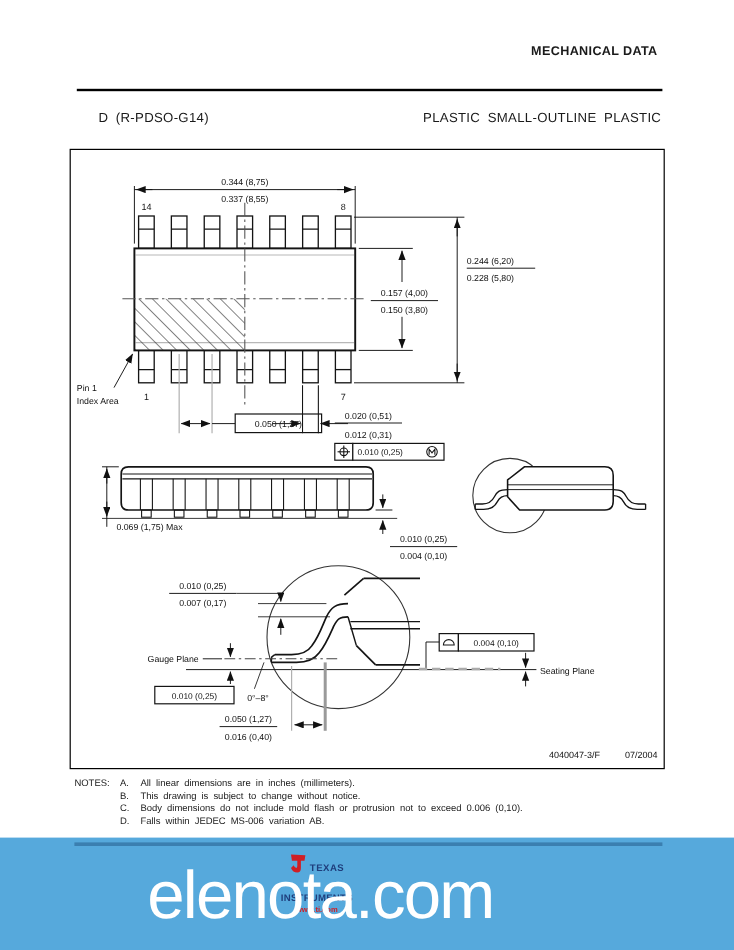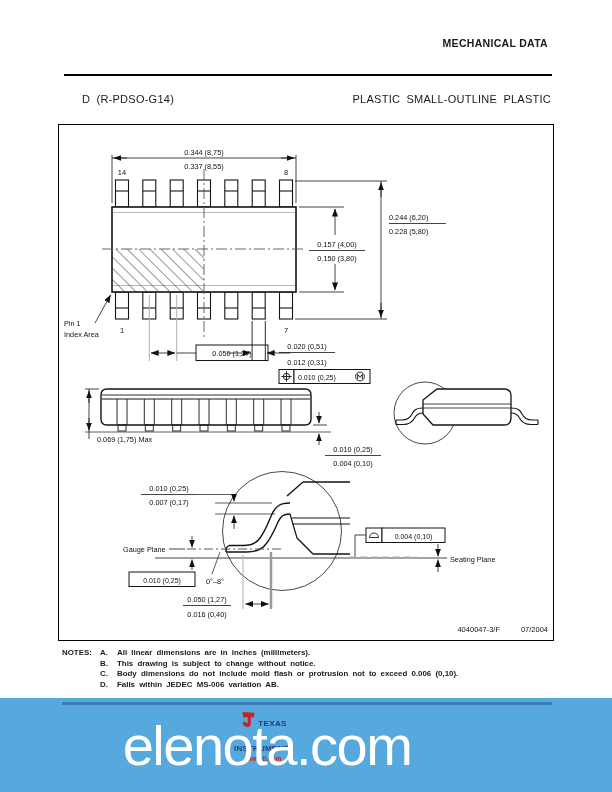--- a/index.html
+++ b/index.html
@@ -13,21 +13,21 @@
   .head-rule{position:absolute;top:74px;left:64px;width:488px;height:2.2px;background:#000;}
   .title-row{position:absolute;top:93px;left:62px;right:61px;font-size:11px;letter-spacing:0.25px;word-spacing:3px;padding-left:20px;}
   .title-row .pkg-code{float:left;}
   .title-row .pkg-title{float:right;}
   .fig-box{position:absolute;left:58px;top:124px;width:496px;height:517px;border:1.3px solid #000;box-sizing:border-box;}
   .fig-box svg{display:block;}
   .dt{font-family:"Liberation Sans",sans-serif;font-size:7.3px;fill:#111;stroke:none;}
   .dt7{font-size:7px;}
   .dt75{font-size:7.5px;}
   .notes{position:absolute;left:62px;top:648px;width:492px;font-size:7.9px;line-height:10.7px;word-spacing:2px;}
-  .notes-flex{display:flex;font-weight:bold;}
+  .notes-flex{display:flex;}
   .nlabel{width:38px;flex:none;}
   .nrow{display:flex;}
   .nid{width:17px;flex:none;}
   .banner{position:absolute;left:0;top:698px;width:612px;height:94px;background:var(--banner);}
   .banner-rule{position:absolute;left:62px;top:4px;width:490px;height:2.6px;background:var(--banner_rule);}
   .ti-logo{position:absolute;left:229px;top:13px;width:70px;z-index:1;text-align:center;line-height:1;}
   .ti-top{display:flex;align-items:flex-end;justify-content:center;gap:2px;}
   .ti-name{color:var(--ti_navy);font-weight:bold;font-size:8px;letter-spacing:0.4px;}
   .ti-name2{color:var(--ti_navy);font-weight:bold;font-size:8px;letter-spacing:0.2px;margin-top:17px;}
   .ti-url{color:var(--ti_red);font-weight:bold;font-size:6.3px;margin-top:3px;}

